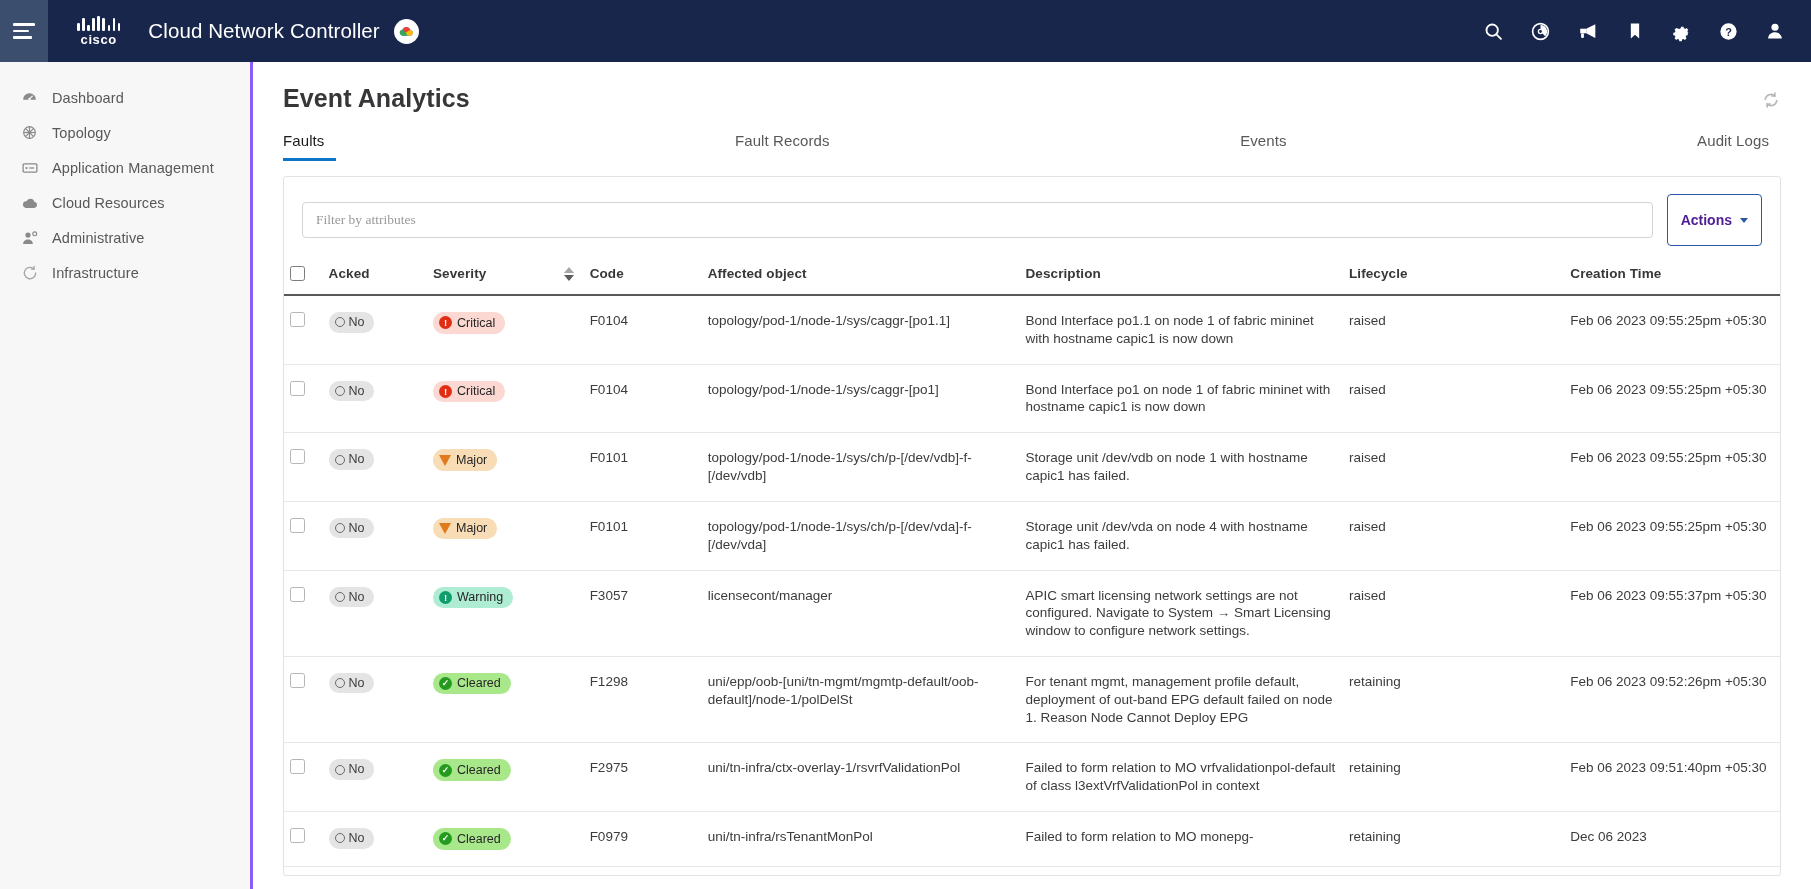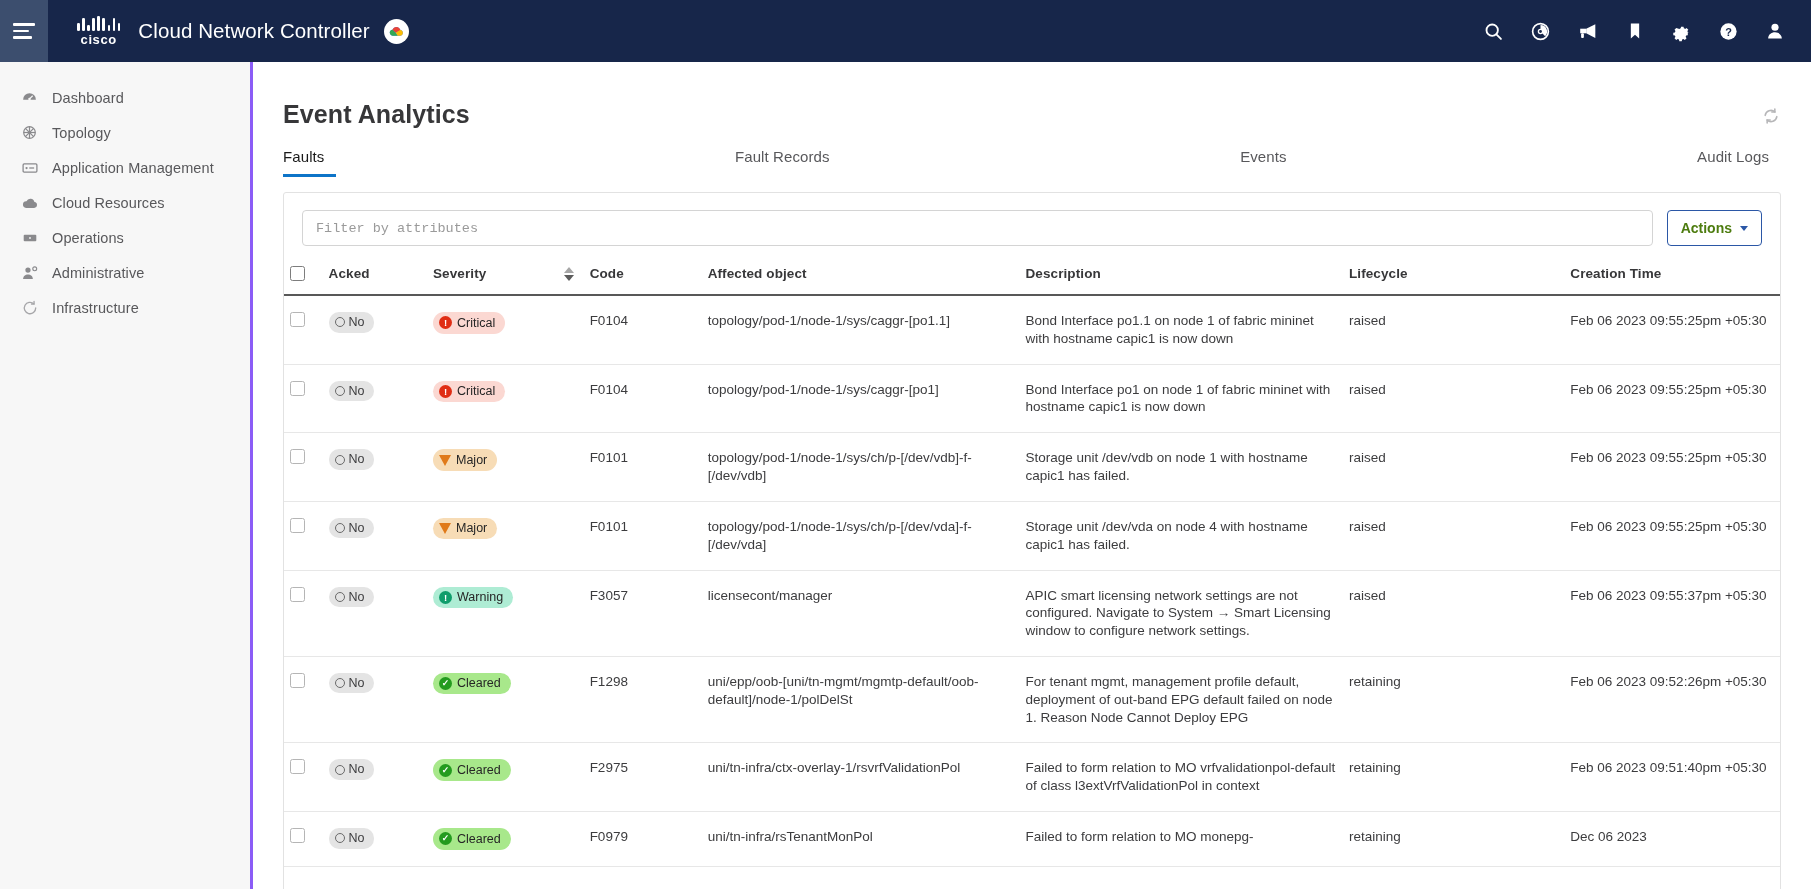--- a/index.html
+++ b/index.html
@@ -47,21 +47,21 @@
   .cisco-bars i:nth-child(6){ height: 13px; }
   .cisco-bars i:nth-child(7){ height: 6px; }
   .cisco-bars i:nth-child(8){ height: 13px; }
   .cisco-bars i:nth-child(9){ height: 8px; }
   .cisco-word {
     font-size: 13px; font-weight: bold; color: #ffffff;
     letter-spacing: 0.6px; margin-top: 1px;
   }
 
   .app-title {
-    margin-left: 18px;
+    margin-left: 28px;
     color: #ffffff; font-size: 20.5px; font-weight: 400;
     letter-spacing: 0.1px;
   }
   .gcp-badge {
     margin-left: 14px;
     width: 25px; height: 25px; border-radius: 50%;
     background: #ffffff;
     display: flex; align-items: center; justify-content: center;
   }
 
@@ -96,21 +96,21 @@
 
   
   .content {
     position: absolute; top: 62px; left: 253px;
     width: 1558px; height: 827px;
     background: #ffffff;
     overflow: hidden;
   }
   .page-head {
     display: flex; align-items: flex-start;
-    padding: 38px 30px 0 30px;
+    padding: 22px 30px 0 30px;
   }
   .page-title {
     font-size: 25px; font-weight: bold; color: #373739;
     letter-spacing: 0.1px;
   }
   .head-spacer { flex: 1 1 auto; }
   .refresh-btn { margin-top: 6px; cursor: pointer; opacity: .62; }
 
   .tabs {
     display: flex; align-items: flex-end;
@@ -142,32 +142,32 @@
     padding: 17px 18px 16px 18px;
   }
   .filter-input {
     flex: 1 1 auto;
     height: 36px;
     border: 1px solid #d4d4d4;
     border-radius: 4px;
     padding: 0 13px;
     font-size: 13.5px;
     color: #333333;
-    font-family: Liberation Mono, monospace;
+    font-family: Liberation Serif, serif;
     outline: none;
     background: #ffffff;
   }
   .filter-input::placeholder { color: #9a9a9a; }
   .actions-btn {
-    height: 36px;
+    height: 52px;
     min-width: 88px;
     border: 1px solid #2b57a6;
     border-radius: 4px;
     background: #ffffff;
-    color: #4d7c0f;
+    color: #4c1d95;
     font-size: 14px;
     font-weight: bold;
     font-family: "Liberation Sans", sans-serif;
     display: flex; align-items: center; justify-content: center; gap: 8px;
     padding: 0 13px;
     cursor: pointer;
   }
   .chev {
     width: 0; height: 0;
     border-left: 4.5px solid transparent;
@@ -435,29 +435,20 @@
 
   <div class="nav-item">
     <span class="nav-icon">
       <svg width="18" height="18" viewBox="0 0 24 24" fill="#8a8a8d">
         <path d="M6.8 18.5h10.7a3.9 3.9 0 0 0 .4-7.77A5.6 5.6 0 0 0 7.3 9.6a4.45 4.45 0 0 0-.5 8.9z"></path>
       </svg>
     </span>
     <span class="nav-label">Cloud Resources</span>
   </div>
 
-  <div class="nav-item">
-    <span class="nav-icon">
-      <svg width="18" height="18" viewBox="0 0 24 24" fill="none" stroke="#8a8a8d" stroke-width="1.8">
-        <rect x="3.6" y="7.6" width="16.8" height="8.8" rx="1.3" fill="#8a8a8d" stroke="none"></rect>
-        <circle cx="12" cy="12" r="2.1" fill="#f7f7f7"></circle>
-      </svg>
-    </span>
-    <span class="nav-label">Operations</span>
-  </div>
 
   <div class="nav-item">
     <span class="nav-icon">
       <svg width="18" height="18" viewBox="0 0 24 24" fill="#8a8a8d">
         <circle cx="9.3" cy="8" r="3.5"></circle>
         <path d="M2.8 20c0-3.5 2.9-5.9 6.5-5.9s6.5 2.4 6.5 5.9z"></path>
         <circle cx="18.3" cy="6.4" r="2.6" fill="none" stroke="#8a8a8d" stroke-width="1.5"></circle>
       </svg>
     </span>
     <span class="nav-label">Administrative</span>

